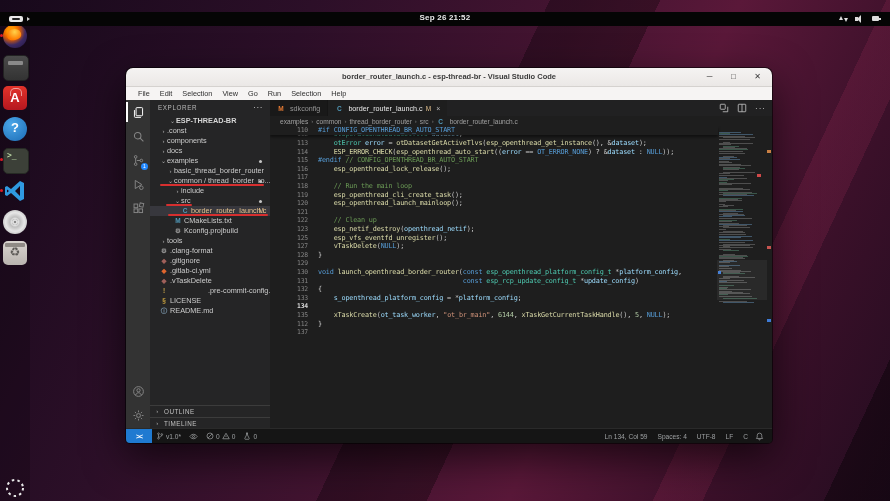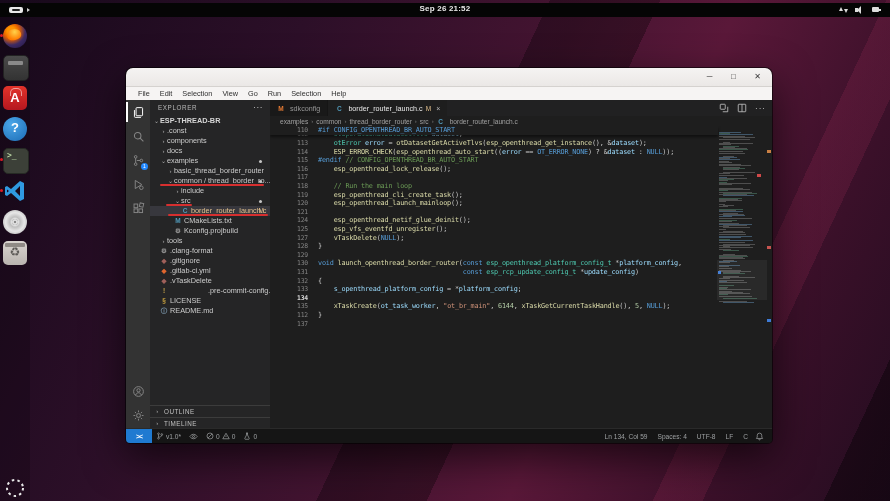--- a/index.html
+++ b/index.html
@@ -2,21 +2,21 @@
 <html><head>
 <meta charset="utf-8">
 <style>
   html,body{margin:0;padding:0;background:#000;}
   #screen{position:relative;width:890px;height:501px;overflow:hidden;
     font-family:"Liberation Sans",sans-serif;
     background:
       linear-gradient(295deg, rgba(0,0,0,.38) 0 60px, transparent 60px 170px, rgba(255,70,130,.10) 170px 215px, transparent 215px 420px, rgba(0,0,0,.30) 420px 520px, transparent 520px),
       linear-gradient(115deg,#17091b 0%,#2c0f28 28%,#451431 52%,#5a1839 66%,#3a1029 84%,#240c20 100%);}
   
-  #topbar{position:absolute;left:0;top:3px;width:890px;height:14px;background:#050505;z-index:50;color:#e8e8e8;}
+  #topbar{position:absolute;left:0;top:12px;width:890px;height:14px;background:#050505;z-index:50;color:#e8e8e8;}
   #clock{position:absolute;left:0;right:0;top:1px;text-align:center;font-size:8px;font-weight:bold;letter-spacing:.2px;}
   #tb-left{position:absolute;left:9px;top:4px;width:14px;height:6px;background:#e9e9e9;border-radius:2px;}
   #tb-left:after{content:"";position:absolute;left:3px;top:2px;width:8px;height:2px;background:#222;border-radius:1px;}
   #tb-left-arrow{position:absolute;left:27px;top:5px;width:0;height:0;border-left:3px solid #cfcfcf;border-top:2px solid transparent;border-bottom:2px solid transparent;}
   #tb-right{position:absolute;right:8px;top:2px;display:flex;gap:7px;align-items:center;height:10px;}
   .tbi{width:10px;height:10px;position:relative;}
   
   .net:before{content:"";position:absolute;left:1px;top:2px;border-left:2.5px solid transparent;border-right:2.5px solid transparent;border-bottom:4px solid #ddd;}
   .net:after{content:"";position:absolute;right:0px;top:4px;border-left:2.5px solid transparent;border-right:2.5px solid transparent;border-top:4px solid #ddd;}
   
@@ -166,20 +166,21 @@
       </div>
       <div class="dock-item" style="top: 462px;">
         <div class="dicon icon-appgrid"><svg width="24" height="24" viewBox="0 0 24 24" fill="none" stroke="#e6e6e6" stroke-width="2" stroke-dasharray="2.5 3.2">
             <circle cx="12" cy="12" r="8"></circle>
           </svg></div>
       </div>
     </div>
 
   <div id="vscode">
     <div class="titlebar">
+      <div class="title-text">border_router_launch.c - esp-thread-br - Visual Studio Code</div>
       <div class="win-controls">
         <div class="wc">─</div>
         <div class="wc">□</div>
         <div class="wc">✕</div>
       </div>
     </div>
     <div class="menubar" id="menubar">
         <span class="menu-item">File</span>
         <span class="menu-item">Edit</span>
         <span class="menu-item">Selection</span>
@@ -244,21 +245,21 @@
           </div>
         </div>
       </div>
 
       <div class="sidebar">
         <div class="sb-header">
           <span>EXPLORER</span>
           <span class="dots">···</span>
         </div>
         <div id="tree">
-            <div class="tree-row rootrow" style="padding-left: 3px;">
+            <div class="tree-row rootrow" style="padding-left: 3px; margin-left: 16px;">
               <span class="chev">⌄</span>
               <span class="tr-label">ESP-THREAD-BR</span>
             </div>
             <div class="tree-row" style="padding-left: 10px;">
               <span class="chev">›</span>
               <span class="tr-label">.const</span>
             </div>
             <div class="tree-row" style="padding-left: 10px;">
               <span class="chev">›</span>
               <span class="tr-label">components</span>
@@ -399,21 +400,22 @@
               </div>
               <div class="code-line"><span class="ln">113</span><span class="lc"><span style="color:#cccccc">    </span><span style="color:#4ec9b0">otError</span><span style="color:#cccccc"> </span><span style="color:#9cdcfe">error</span><span style="color:#cccccc"> = </span><span style="color:#dcdcaa">otDatasetGetActiveTlvs</span><span style="color:#cccccc">(</span><span style="color:#dcdcaa">esp_openthread_get_instance</span><span style="color:#cccccc">(), &amp;</span><span style="color:#9cdcfe">dataset</span><span style="color:#cccccc">);</span></span></div>
               <div class="code-line"><span class="ln">114</span><span class="lc"><span style="color:#cccccc">    </span><span style="color:#dcdcaa">ESP_ERROR_CHECK</span><span style="color:#cccccc">(</span><span style="color:#dcdcaa">esp_openthread_auto_start</span><span style="color:#cccccc">((</span><span style="color:#9cdcfe">error</span><span style="color:#cccccc"> == </span><span style="color:#569cd6">OT_ERROR_NONE</span><span style="color:#cccccc">) ? &amp;</span><span style="color:#9cdcfe">dataset</span><span style="color:#cccccc"> : </span><span style="color:#569cd6">NULL</span><span style="color:#cccccc">));</span></span></div>
               <div class="code-line"><span class="ln">115</span><span class="lc"><span style="color:#569cd6">#endif</span><span style="color:#6a9955"> // CONFIG_OPENTHREAD_BR_AUTO_START</span></span></div>
               <div class="code-line"><span class="ln">116</span><span class="lc"><span style="color:#cccccc">    </span><span style="color:#dcdcaa">esp_openthread_lock_release</span><span style="color:#cccccc">();</span></span></div>
               <div class="code-line"><span class="ln">117</span><span class="lc"></span></div>
               <div class="code-line"><span class="ln">118</span><span class="lc"><span style="color:#6a9955">    // Run the main loop</span></span></div>
               <div class="code-line"><span class="ln">119</span><span class="lc"><span style="color:#cccccc">    </span><span style="color:#dcdcaa">esp_openthread_cli_create_task</span><span style="color:#cccccc">();</span></span></div>
               <div class="code-line"><span class="ln">120</span><span class="lc"><span style="color:#cccccc">    </span><span style="color:#dcdcaa">esp_openthread_launch_mainloop</span><span style="color:#cccccc">();</span></span></div>
               <div class="code-line"><span class="ln">121</span><span class="lc"></span></div>
-              <div class="code-line"><span class="ln">124</span><span class="lc"><span style="color:#cccccc">    </span><span style="color:#dcdcaa">esp_openthread_netif_glue_deinit</span><span style="color:#cccccc">();</span></span></div>
+              <div class="code-line"><span class="ln">122</span><span class="lc"><span style="color:#6a9955">    // Clean up</span></span></div>
+              <div class="code-line"><span class="ln">123</span><span class="lc"><span style="color:#cccccc">    </span><span style="color:#dcdcaa">esp_netif_destroy</span><span style="color:#cccccc">(</span><span style="color:#9cdcfe">openthread_netif</span><span style="color:#cccccc">);</span></span></div>
               <div class="code-line"><span class="ln">125</span><span class="lc"><span style="color:#cccccc">    </span><span style="color:#dcdcaa">esp_vfs_eventfd_unregister</span><span style="color:#cccccc">();</span></span></div>
               <div class="code-line"><span class="ln">127</span><span class="lc"><span style="color:#cccccc">    </span><span style="color:#dcdcaa">vTaskDelete</span><span style="color:#cccccc">(</span><span style="color:#569cd6">NULL</span><span style="color:#cccccc">);</span></span></div>
               <div class="code-line"><span class="ln">128</span><span class="lc"><span style="color:#cccccc">}</span></span></div>
               <div class="code-line"><span class="ln">129</span><span class="lc"></span></div>
               <div class="code-line"><span class="ln">130</span><span class="lc"><span style="color:#569cd6">void</span><span style="color:#cccccc"> </span><span style="color:#dcdcaa">launch_openthread_border_router</span><span style="color:#cccccc">(</span><span style="color:#569cd6">const</span><span style="color:#cccccc"> </span><span style="color:#4ec9b0">esp_openthread_platform_config_t</span><span style="color:#cccccc"> *</span><span style="color:#9cdcfe">platform_config</span><span style="color:#cccccc">,</span></span></div>
               <div class="code-line"><span class="ln">131</span><span class="lc"><span style="color:#cccccc">                                     </span><span style="color:#569cd6">const</span><span style="color:#cccccc"> </span><span style="color:#4ec9b0">esp_rcp_update_config_t</span><span style="color:#cccccc"> *</span><span style="color:#9cdcfe">update_config</span><span style="color:#cccccc">)</span></span></div>
               <div class="code-line"><span class="ln">132</span><span class="lc"><span style="color:#cccccc">{</span></span></div>
               <div class="code-line"><span class="ln">133</span><span class="lc"><span style="color:#cccccc">    </span><span style="color:#9cdcfe">s_openthread_platform_config</span><span style="color:#cccccc"> = *</span><span style="color:#9cdcfe">platform_config</span><span style="color:#cccccc">;</span></span></div>
               <div class="code-line current"><span class="ln">134</span></div>
               <div class="code-line"><span class="ln">135</span><span class="lc"><span style="color:#cccccc">    </span><span style="color:#dcdcaa">xTaskCreate</span><span style="color:#cccccc">(</span><span style="color:#9cdcfe">ot_task_worker</span><span style="color:#cccccc">, </span><span style="color:#ce9178">"ot_br_main"</span><span style="color:#cccccc">, </span><span style="color:#b5cea8">6144</span><span style="color:#cccccc">, </span><span style="color:#dcdcaa">xTaskGetCurrentTaskHandle</span><span style="color:#cccccc">(), </span><span style="color:#b5cea8">5</span><span style="color:#cccccc">, </span><span style="color:#569cd6">NULL</span><span style="color:#cccccc">);</span></span></div>

